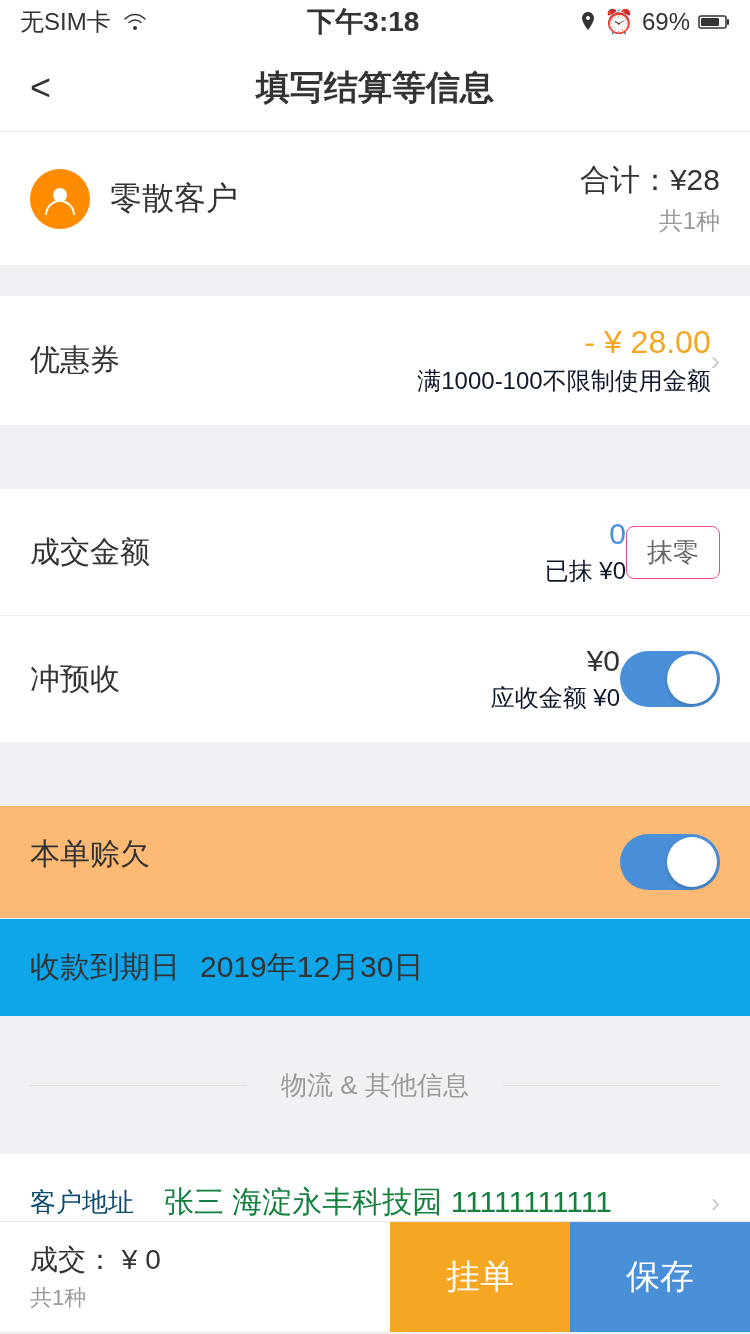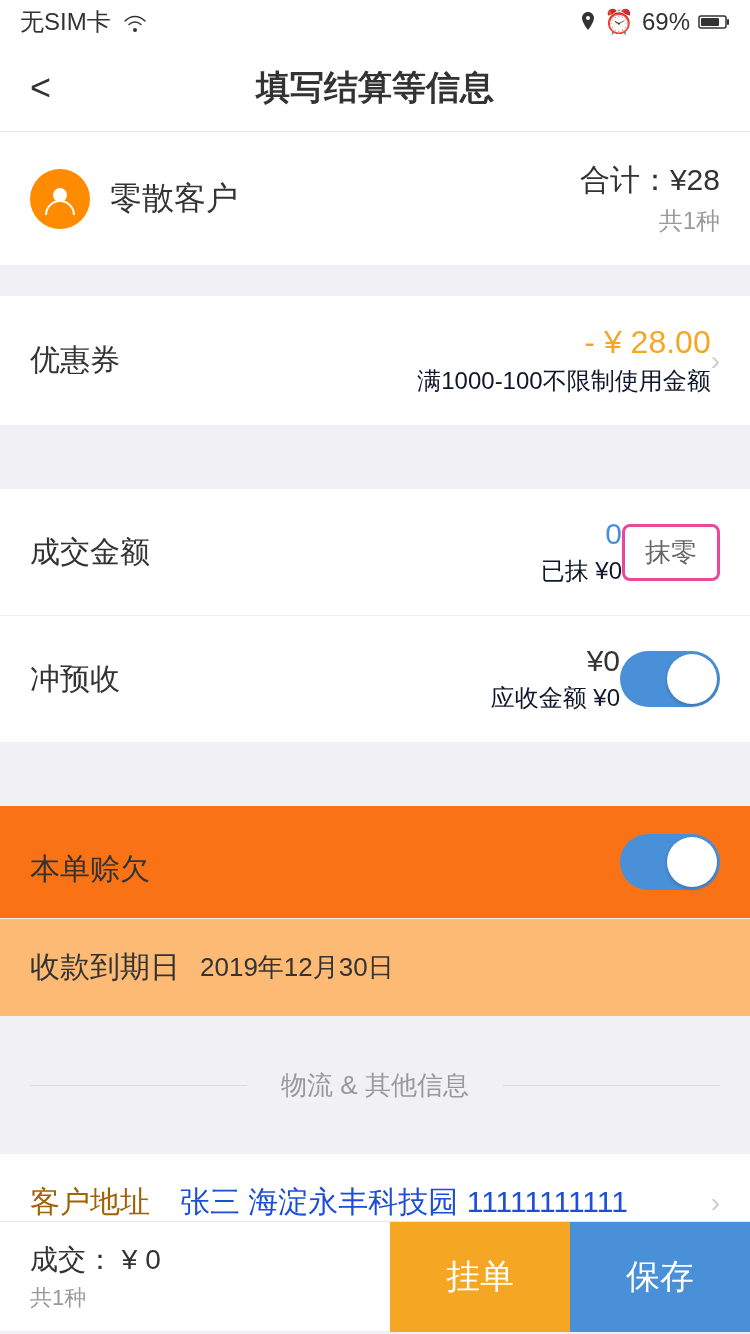--- a/index.html
+++ b/index.html
@@ -18,21 +18,21 @@
       width: 750px;
       height: 44px;
       background: #fff;
       display: flex;
       align-items: center;
       justify-content: space-between;
       padding: 0 20px;
       font-size: 24px;
       font-weight: 500;
     }
-    .status-left { display: flex; align-items: flex-end; gap: 12px; }
+    .status-left { display: flex; align-items: center; gap: 12px; }
     .status-center { font-size: 28px; font-weight: 600; }
     .status-right { display: flex; align-items: center; gap: 8px; font-size: 24px; }
 
     
     .nav-bar {
       width: 750px;
       height: 88px;
       background: #fff;
       display: flex;
       align-items: center;
@@ -142,21 +142,21 @@
       color: #0f172a;
       margin-top: 4px;
     }
     .chevron {
       color: #ccc;
       font-size: 28px;
     }
 
     
     .round-zero-btn {
-      border: 3px solid #ec4899;
+      border: 1px solid #ec4899;
       border-radius: 8px;
       padding: 8px 20px;
       font-size: 26px;
       color: #666;
       background: #fff;
       cursor: pointer;
     }
 
     
     .toggle {
@@ -180,43 +180,43 @@
     }
 
     
     .section-divider {
       background: #f0f0f5;
       height: 16px;
     }
 
     
     .credit-row {
-      background: #f97316;
+      background: #fdba74;
       padding: 28px 30px;
       display: flex;
-      align-items: flex-end;
+      align-items: flex-start;
       justify-content: space-between;
       min-height: 88px;
     }
 
     
     .due-date-row {
-      background: #fdba74;
+      background: #0ea5e9;
       padding: 28px 30px;
       display: flex;
-      align-items: center;
+      align-items: flex-end;
       gap: 20px;
       border-top: 1px solid #f0f0f0;
     }
     .due-date-label {
       font-size: 30px;
       color: #333;
     }
     .due-date-value {
-      font-size: 26px;
+      font-size: 30px;
       color: #333;
     }
     .logistics-header {
       background: #f0f0f5;
       text-align: center;
       padding: 20px 0;
       font-size: 26px;
       color: #999;
       position: relative;
       display: flex;
@@ -232,28 +232,28 @@
     }
 
     .address-row {
       background: #fff;
       padding: 28px 30px;
       display: flex;
       align-items: center;
       justify-content: space-between;
     }
     .address-label {
-      font-size: 30px;
-      color: #a16207;
+      font-size: 26px;
+      color: #0c4a6e;
       flex-shrink: 0;
       margin-right: 30px;
     }
     .address-value {
       font-size: 30px;
-      color: #1d4ed8;
+      color: #15803d;
       flex: 1;
     }
 
     
     .bottom-bar {
       position: fixed;
       bottom: 3px;
       left: 0;
       width: 750px;
       height: 110px;
@@ -307,20 +307,21 @@
   <div class="status-left">
     <span>无SIM卡</span>
     <span>
       <svg width="24" height="18" viewBox="0 0 24 18" fill="none">
         <path d="M12 14a2 2 0 1 1 0 4 2 2 0 0 1 0-4z" fill="#333"></path>
         <path d="M6 10.5C7.8 8.8 10 8 12 8s4.2.8 6 2.5" stroke="#333" stroke-width="1.5" fill="none" stroke-linecap="round"></path>
         <path d="M2 7C5 4 8.3 2.5 12 2.5S19 4 22 7" stroke="#333" stroke-width="1.5" fill="none" stroke-linecap="round"></path>
       </svg>
     </span>
   </div>
+  <div class="status-center">下午3:18</div>
   <div class="status-right">
     <span>
       <svg width="16" height="18" viewBox="0 0 16 18" fill="none">
         <path d="M8 0C4.7 0 2 2.7 2 6c0 4.5 6 12 6 12s6-7.5 6-12c0-3.3-2.7-6-6-6zm0 8a2 2 0 1 1 0-4 2 2 0 0 1 0 4z" fill="#333"></path>
       </svg>
     </span>
     <span>⏰</span>
     <span>69%</span>
     <span>
       <svg width="32" height="16" viewBox="0 0 32 16" fill="none">

